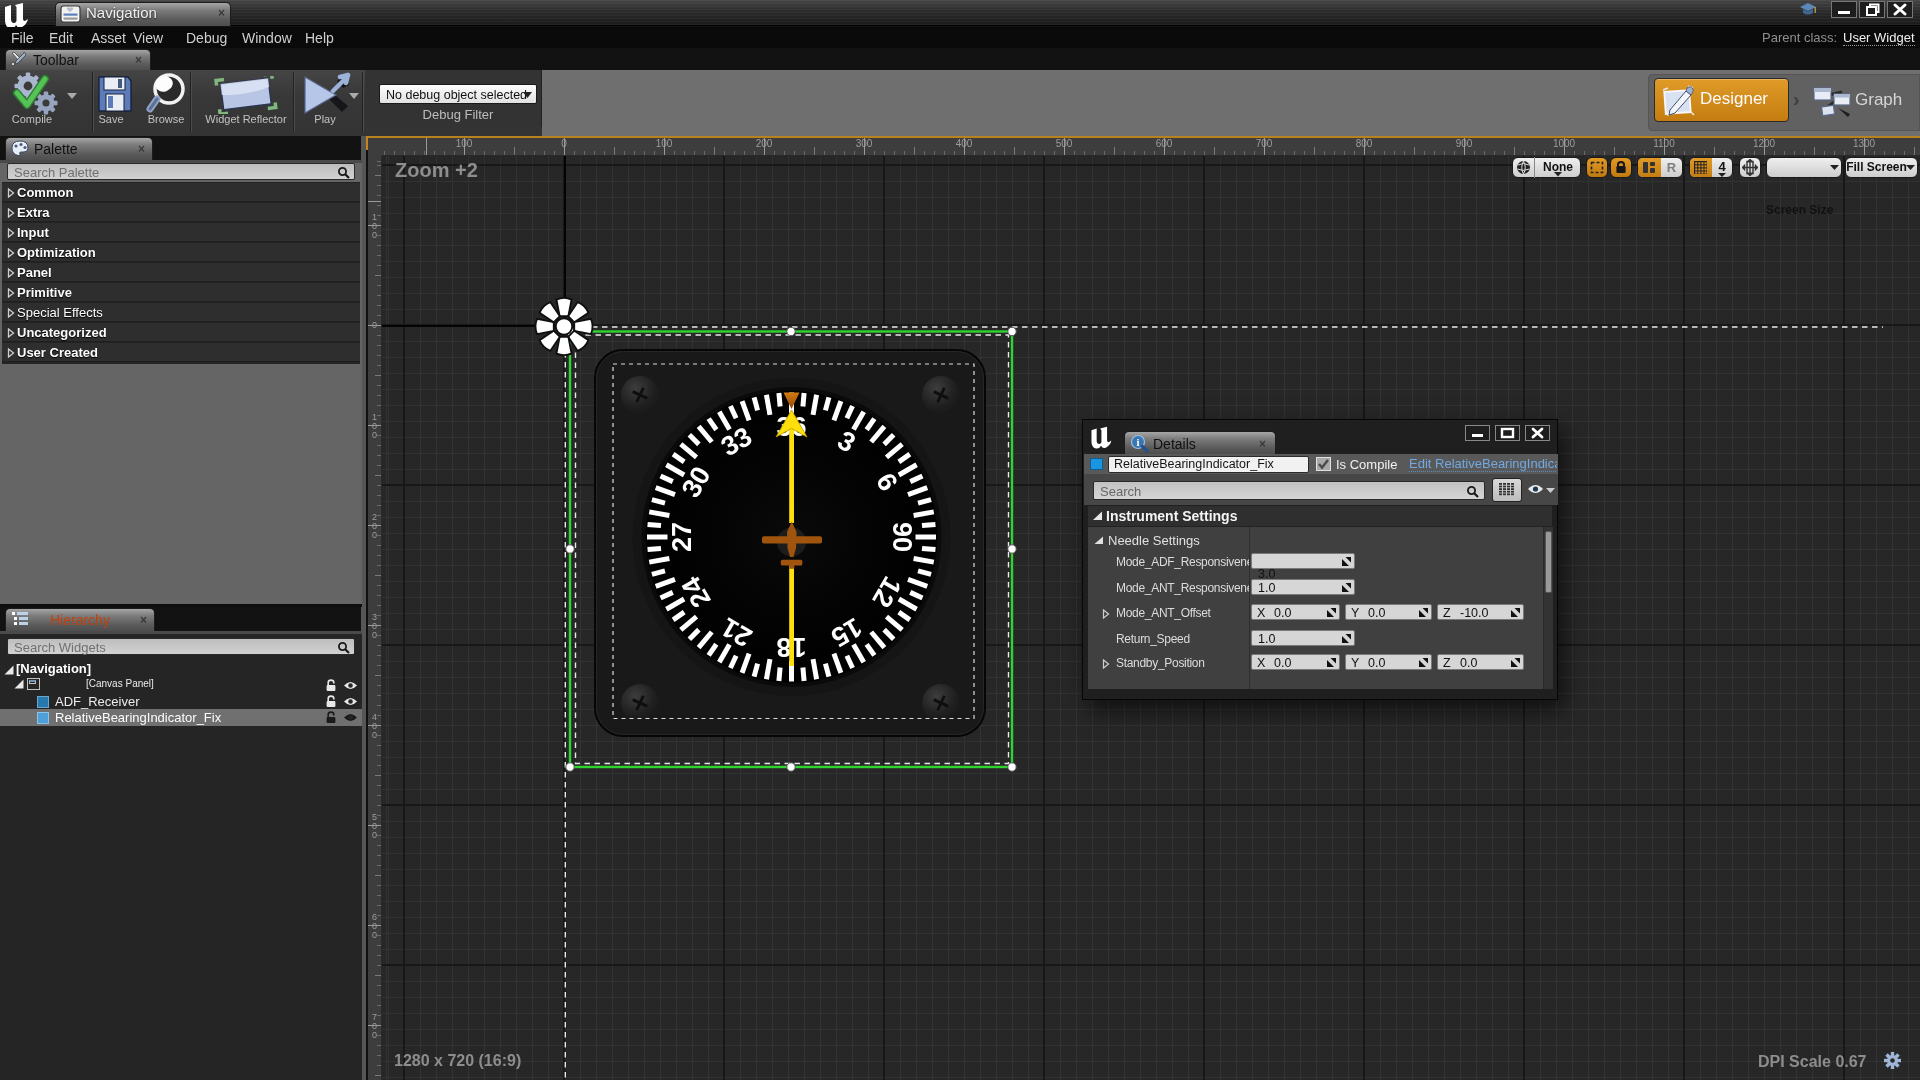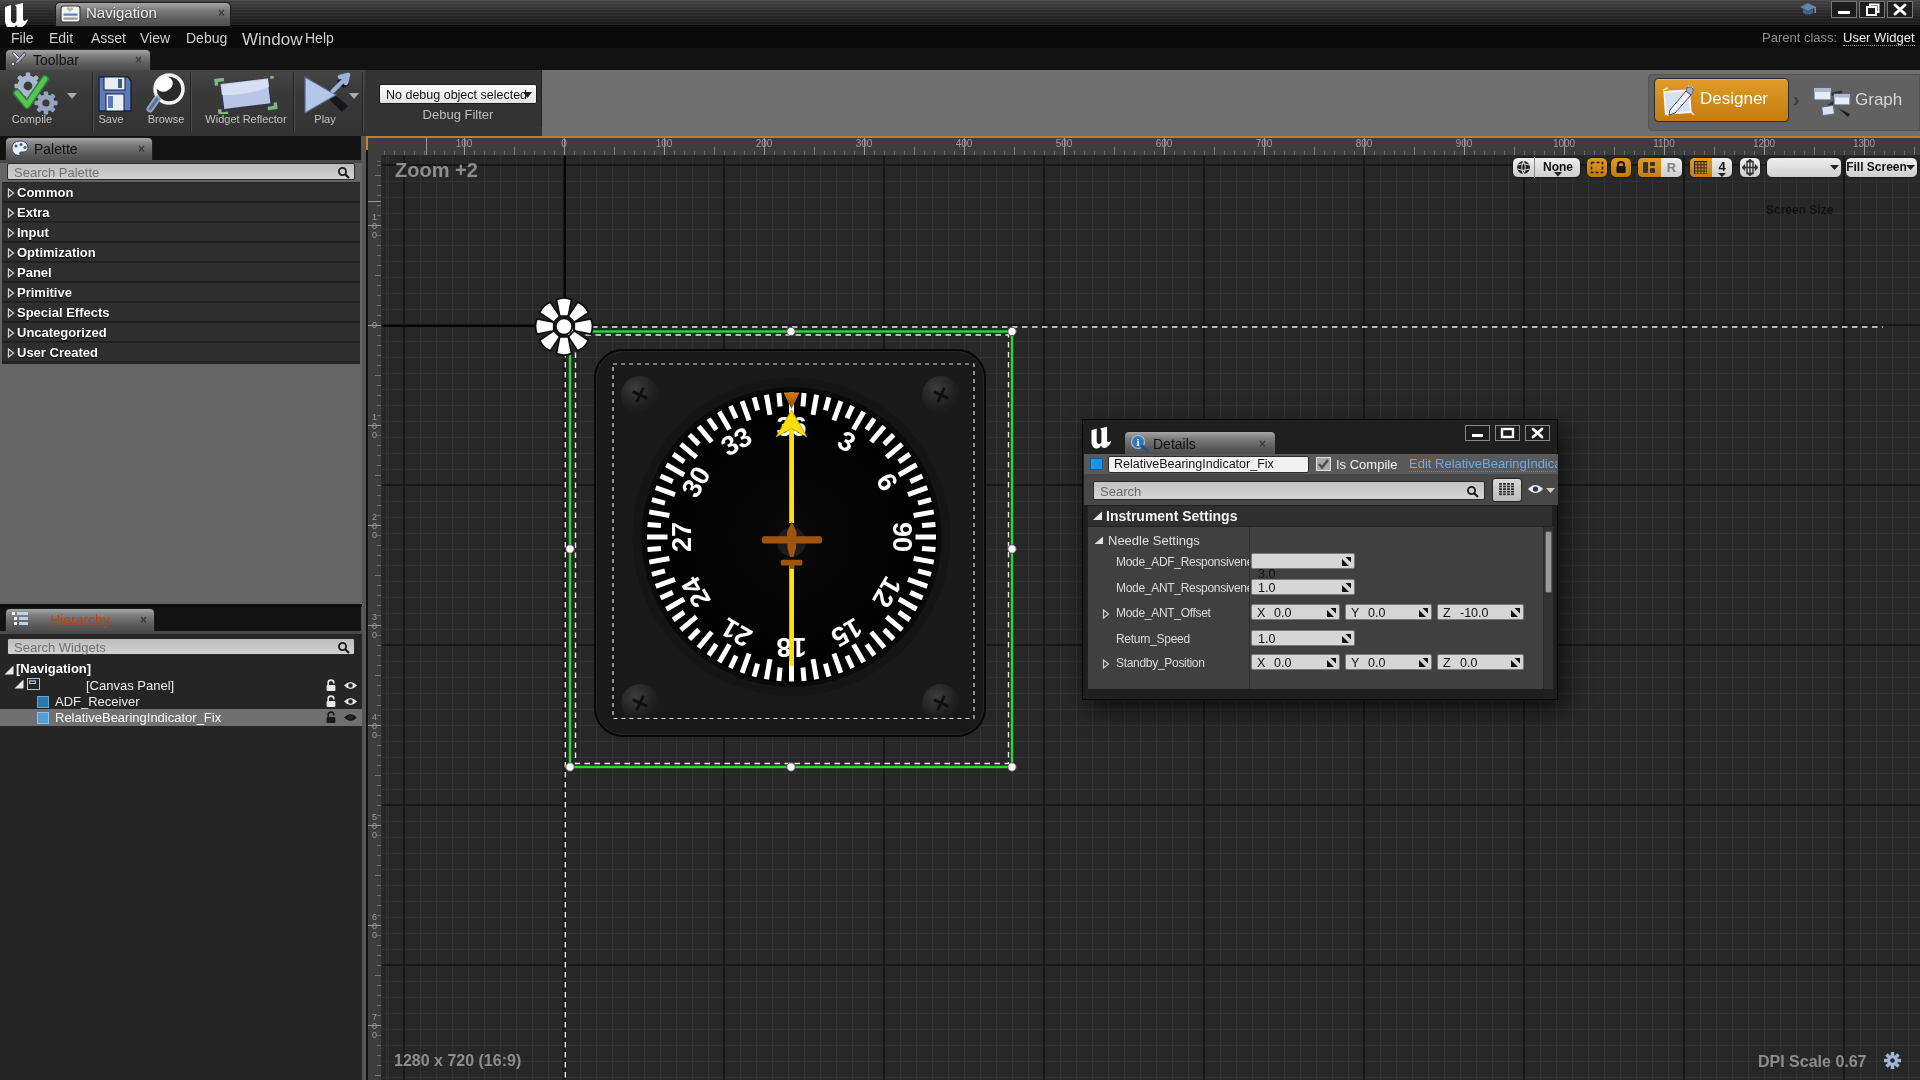--- a/index.html
+++ b/index.html
@@ -37,23 +37,23 @@
     <path d="M11 6 L11 3.5 L19.5 3.5 L19.5 11 L17 11" fill="none" stroke="#fff" stroke-width="2"></path>
   </svg>
 <svg class="abs" style="left:1887px;top:1px" width="26" height="17" viewBox="0 0 26 17">
     <rect x="0.5" y="0.5" width="25" height="16" fill="#1d1d1d" stroke="#777" stroke-width="1"></rect>
     <path d="M8 4 L18 13 M18 4 L8 13" stroke="#fff" stroke-width="3" stroke-linecap="round"></path>
   </svg>
 <div style="position:absolute;left:0;top:27px;width:1920px;height:21px;background:#0a0a0a;"></div>
 <div style="position:absolute;left:11px;top:30px;color:#cfcfcf;font-size:14px;">File</div>
 <div style="position:absolute;left:49px;top:30px;color:#cfcfcf;font-size:14px;">Edit</div>
 <div style="position:absolute;left:91px;top:30px;color:#cfcfcf;font-size:14px;">Asset</div>
-<div style="position:absolute;left:140px;top:30px;color:#cfcfcf;font-size:14px;">View</div>
+<div style="position:absolute;left:133px;top:30px;color:#cfcfcf;font-size:14px;">View</div>
 <div style="position:absolute;left:186px;top:30px;color:#cfcfcf;font-size:14px;">Debug</div>
-<div style="position:absolute;left:242px;top:30px;color:#cfcfcf;font-size:17px;">Window</div>
+<div style="position:absolute;left:242px;top:30px;color:#cfcfcf;font-size:14px;">Window</div>
 <div style="position:absolute;left:305px;top:30px;color:#cfcfcf;font-size:14px;">Help</div>
 <div style="position:absolute;left:1762px;top:30px;color:#8f8f8f;font-size:13px;">Parent class:</div>
 <div style="position:absolute;left:1843px;top:30px;color:#efefef;font-size:13px;border-bottom:1px dotted #9a9a9a;">User Widget</div>
 <div style="position:absolute;left:0;top:48px;width:1920px;height:22px;background:#121212;"></div>
 <div class="tab abs" style="left:5px;top:49px;width:146px;height:21px;"></div>
 <svg class="abs" style="left:10px;top:51px" width="17" height="16" viewBox="0 0 17 16">
     <path d="M2 2 L4 1 L12 9 L10 11 Z" fill="#dfe5ee" stroke="#333" stroke-width="0.7"></path>
     <path d="M14 1 Q16 2 15.5 4.5 L8 12 L5 13 L6 10 L13.5 2.5 Z" fill="#9fb0c8" stroke="#333" stroke-width="0.7"></path>
     <path d="M1 13 L3 11 L5 13 L3 15 Z" fill="#cfd6e2" stroke="#333" stroke-width="0.7"></path>
   </svg>
@@ -211,21 +211,21 @@
 <div style="position:absolute;left:17px;top:265px;color:#fdfdfd;font-size:13px;font-weight:bold;text-shadow:0 1px 1px #000;">Panel</div>
 <div style="position:absolute;left:2px;top:283px;width:358px;height:19px;background:#2e2e2e;border-bottom:1px solid #1f1f1f;"></div>
 <svg class="abs" style="left:7px;top:288px" width="8" height="10">
     <path d="M1.5 1 L6.5 5 L1.5 9 Z" fill="none" stroke="#cfcfcf" stroke-width="1.3"></path>
   </svg>
 <div style="position:absolute;left:17px;top:285px;color:#fdfdfd;font-size:13px;font-weight:bold;text-shadow:0 1px 1px #000;">Primitive</div>
 <div style="position:absolute;left:2px;top:303px;width:358px;height:19px;background:#2e2e2e;border-bottom:1px solid #1f1f1f;"></div>
 <svg class="abs" style="left:7px;top:308px" width="8" height="10">
     <path d="M1.5 1 L6.5 5 L1.5 9 Z" fill="none" stroke="#cfcfcf" stroke-width="1.3"></path>
   </svg>
-<div style="position:absolute;left:17px;top:305px;color:#fdfdfd;font-size:13px;font-weight:bold;text-shadow:0 1px 1px #000;">Special Effects</div>
+<div style="position:absolute;left:17px;top:305px;color:#fdfdfd;font-size:13px;font-weight:normal;text-shadow:0 1px 1px #000;">Special Effects</div>
 <div style="position:absolute;left:2px;top:323px;width:358px;height:19px;background:#2e2e2e;border-bottom:1px solid #1f1f1f;"></div>
 <svg class="abs" style="left:7px;top:328px" width="8" height="10">
     <path d="M1.5 1 L6.5 5 L1.5 9 Z" fill="none" stroke="#cfcfcf" stroke-width="1.3"></path>
   </svg>
 <div style="position:absolute;left:17px;top:325px;color:#fdfdfd;font-size:13px;font-weight:bold;text-shadow:0 1px 1px #000;">Uncategorized</div>
 <div style="position:absolute;left:2px;top:343px;width:358px;height:19px;background:#2e2e2e;border-bottom:1px solid #1f1f1f;"></div>
 <svg class="abs" style="left:7px;top:348px" width="8" height="10">
     <path d="M1.5 1 L6.5 5 L1.5 9 Z" fill="none" stroke="#cfcfcf" stroke-width="1.3"></path>
   </svg>
 <div style="position:absolute;left:17px;top:345px;color:#fdfdfd;font-size:13px;font-weight:bold;text-shadow:0 1px 1px #000;">User Created</div>
@@ -253,21 +253,21 @@
 <svg class="abs" style="left:4px;top:665px" width="10" height="10">
     <polygon points="9.5,0.5 9.5,9.5 0.5,9.5" fill="#e8e8e8"></polygon>
   </svg>
 <div style="position:absolute;left:16px;top:661px;color:#fdfdfd;font-size:13px;font-weight:bold;">[Navigation]</div>
 <svg class="abs" style="left:14px;top:679px" width="10" height="10">
     <polygon points="9.5,0.5 9.5,9.5 0.5,9.5" fill="#e8e8e8"></polygon>
   </svg>
 <div style="position:absolute;left:27px;top:678px;width:13px;height:12px;border:1.5px solid #c2c2c2;">
     <div style="position:absolute;left:1px;top:1px;width:7px;height:4px;border:1px solid #c2c2c2;border-top:2px solid #6f93bb;"></div>
   </div>
-<div style="position:absolute;left:45px;top:678px;color:#ececec;font-size:13px;padding-left:41px;">[Canvas Panel]</div>
+<div style="position:absolute;left:45px;top:678px;color:#ececec;font-size:10px;padding-left:41px;">[Canvas Panel]</div>
 <svg class="abs" style="left:324px;top:679px" width="14" height="13" viewBox="0 0 14 13">
     <path d="M4.2 6 L4.2 3.6 Q4.2 1.1 7 1.1 Q9.8 1.1 9.8 3.6 L9.8 4.6" fill="none" stroke="#e8e8e8" stroke-width="1.6"></path>
     <rect x="2.6" y="6" width="8.8" height="6" rx="1" fill="#e8e8e8"></rect>
   </svg>
 <svg class="abs" style="left:343px;top:680px" width="15" height="11" viewBox="0 0 15 11">
     <path d="M1 5.5 Q7.5 -1.5 14 5.5 Q7.5 12.5 1 5.5 Z" fill="#e8e8e8"></path>
     <circle cx="7.5" cy="5.5" r="2.3" fill="#252525"></circle>
   </svg>
 <div style="position:absolute;left:37px;top:696px;width:12px;height:12px;background:#2878b0;border:1px solid #6aa5cc;"></div>
 <div style="position:absolute;left:55px;top:694px;color:#ececec;font-size:13px;">ADF_Receiver</div>

